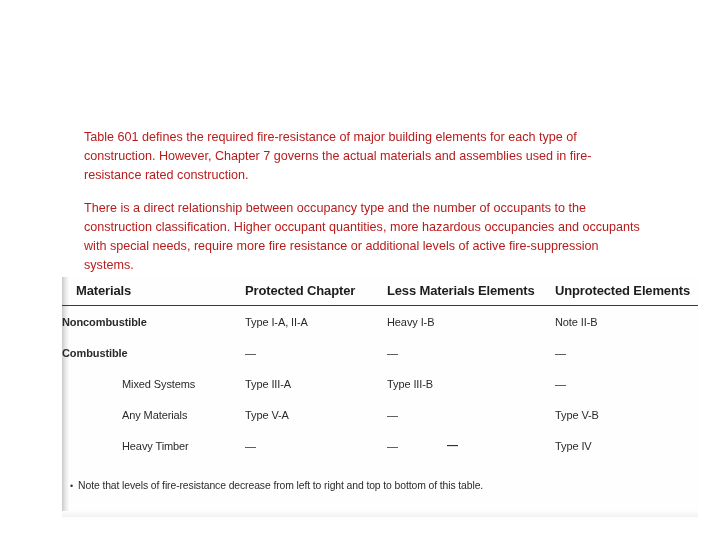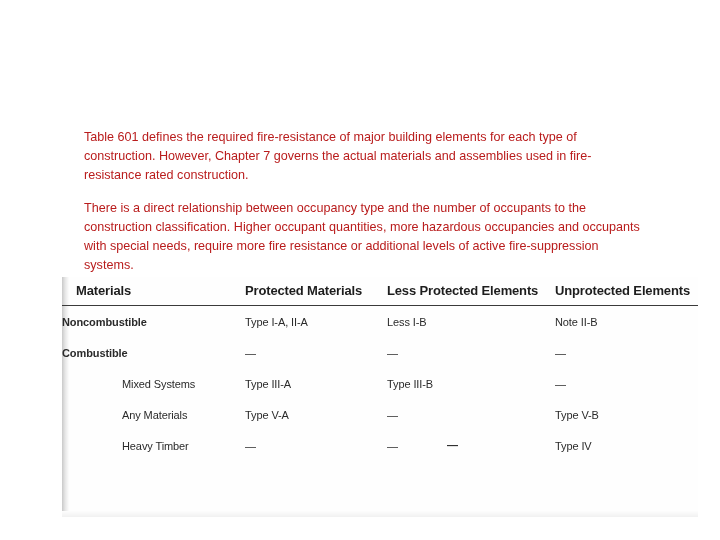--- a/index.html
+++ b/index.html
@@ -167,30 +167,30 @@
     <table class="tbl">
       <colgroup>
         <col class="c-mat">
         <col class="c-prot">
         <col class="c-less">
         <col class="c-unprot">
       </colgroup>
       <thead>
         <tr>
           <th class="h-mat">Materials</th>
-          <th>Protected Materials</th>
-          <th>Less Protected Elements</th>
+          <th>Protected Chapter</th>
+          <th>Less Materials Elements</th>
           <th>Unprotected Elements</th>
         </tr>
       </thead>
       <tbody>
         <tr>
           <td class="rowlabel">Noncombustible</td>
           <td>Type I-A, II-A</td>
-          <td>Less I-B</td>
+          <td>Heavy I-B</td>
           <td>Note II-B</td>
         </tr>
         <tr>
           <td class="rowlabel">Combustible</td>
           <td>—</td>
           <td>—</td>
           <td>—</td>
         </tr>
         <tr>
           <td class="rowlabel sub">Mixed Systems</td>
@@ -208,16 +208,19 @@
           <td class="rowlabel sub">Heavy Timber</td>
           <td>—</td>
           <td>—</td>
           <td>Type IV</td>
         </tr>
       </tbody>
     </table>
 
     <div class="stray-dash">—</div>
 
+    <div class="footnote">
+      <span class="bullet">•</span><span>Note that levels of fire-resistance decrease from left to right and top to bottom of this table.</span>
+    </div>
 
   </div>
 
 </div>
 
 </body></html>

